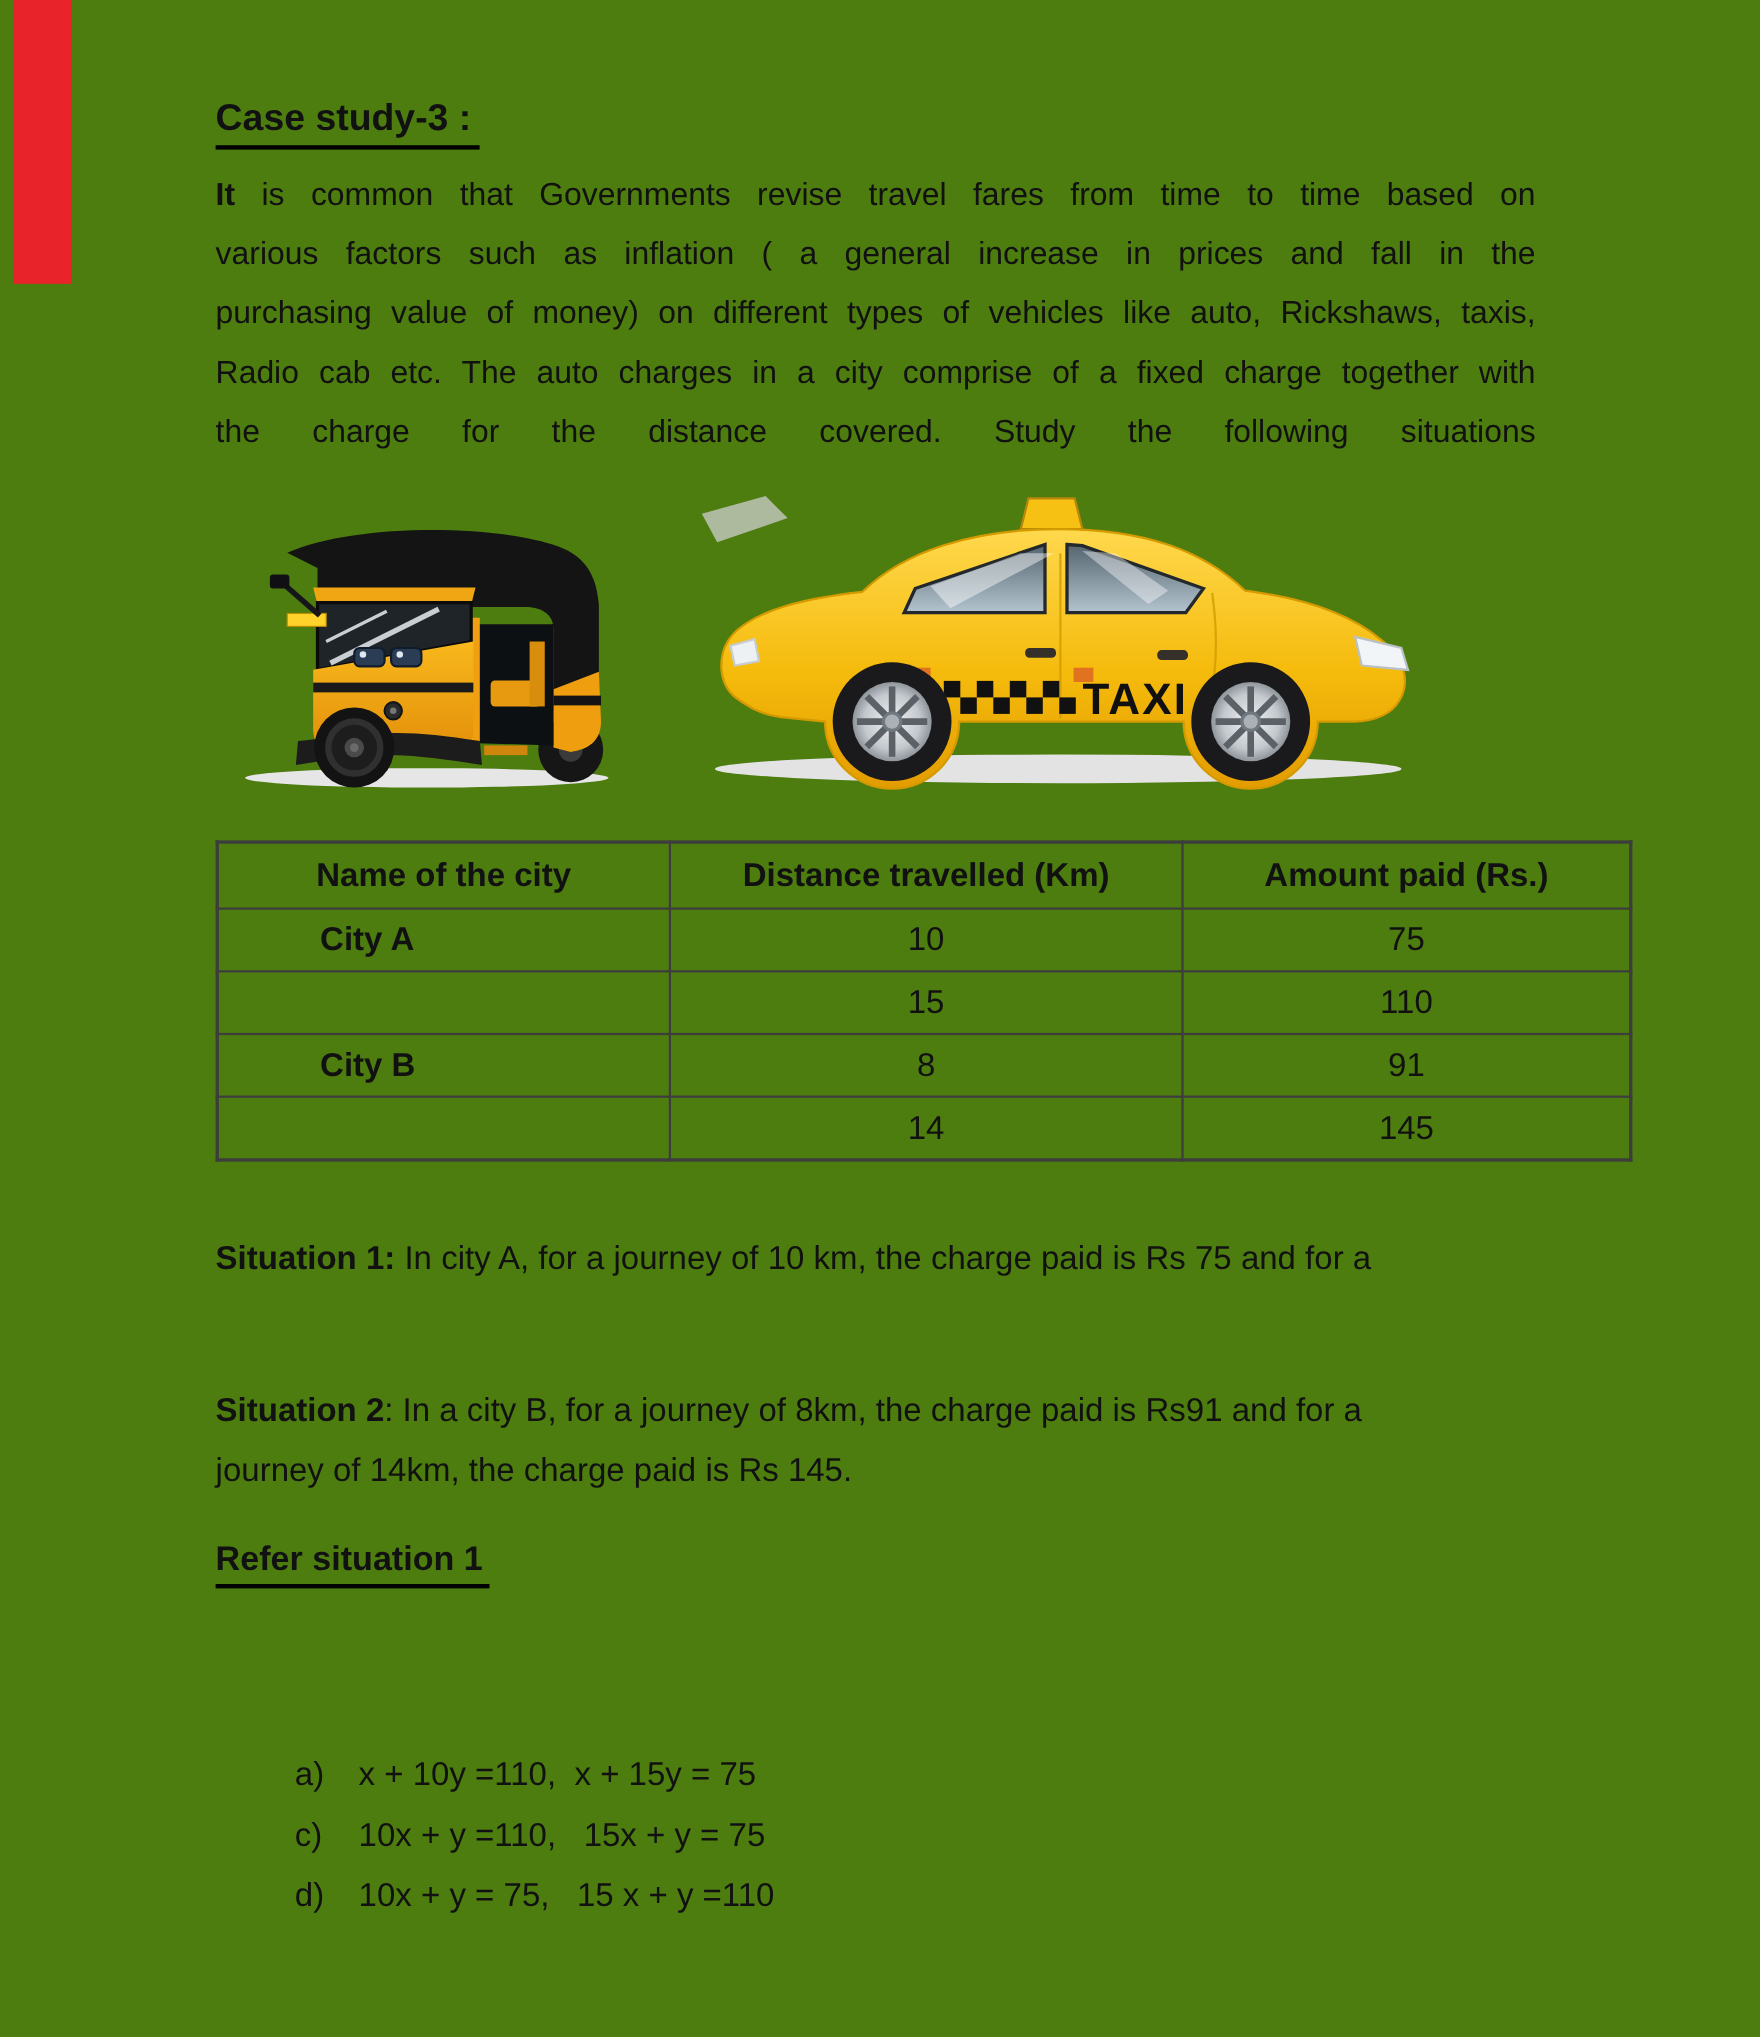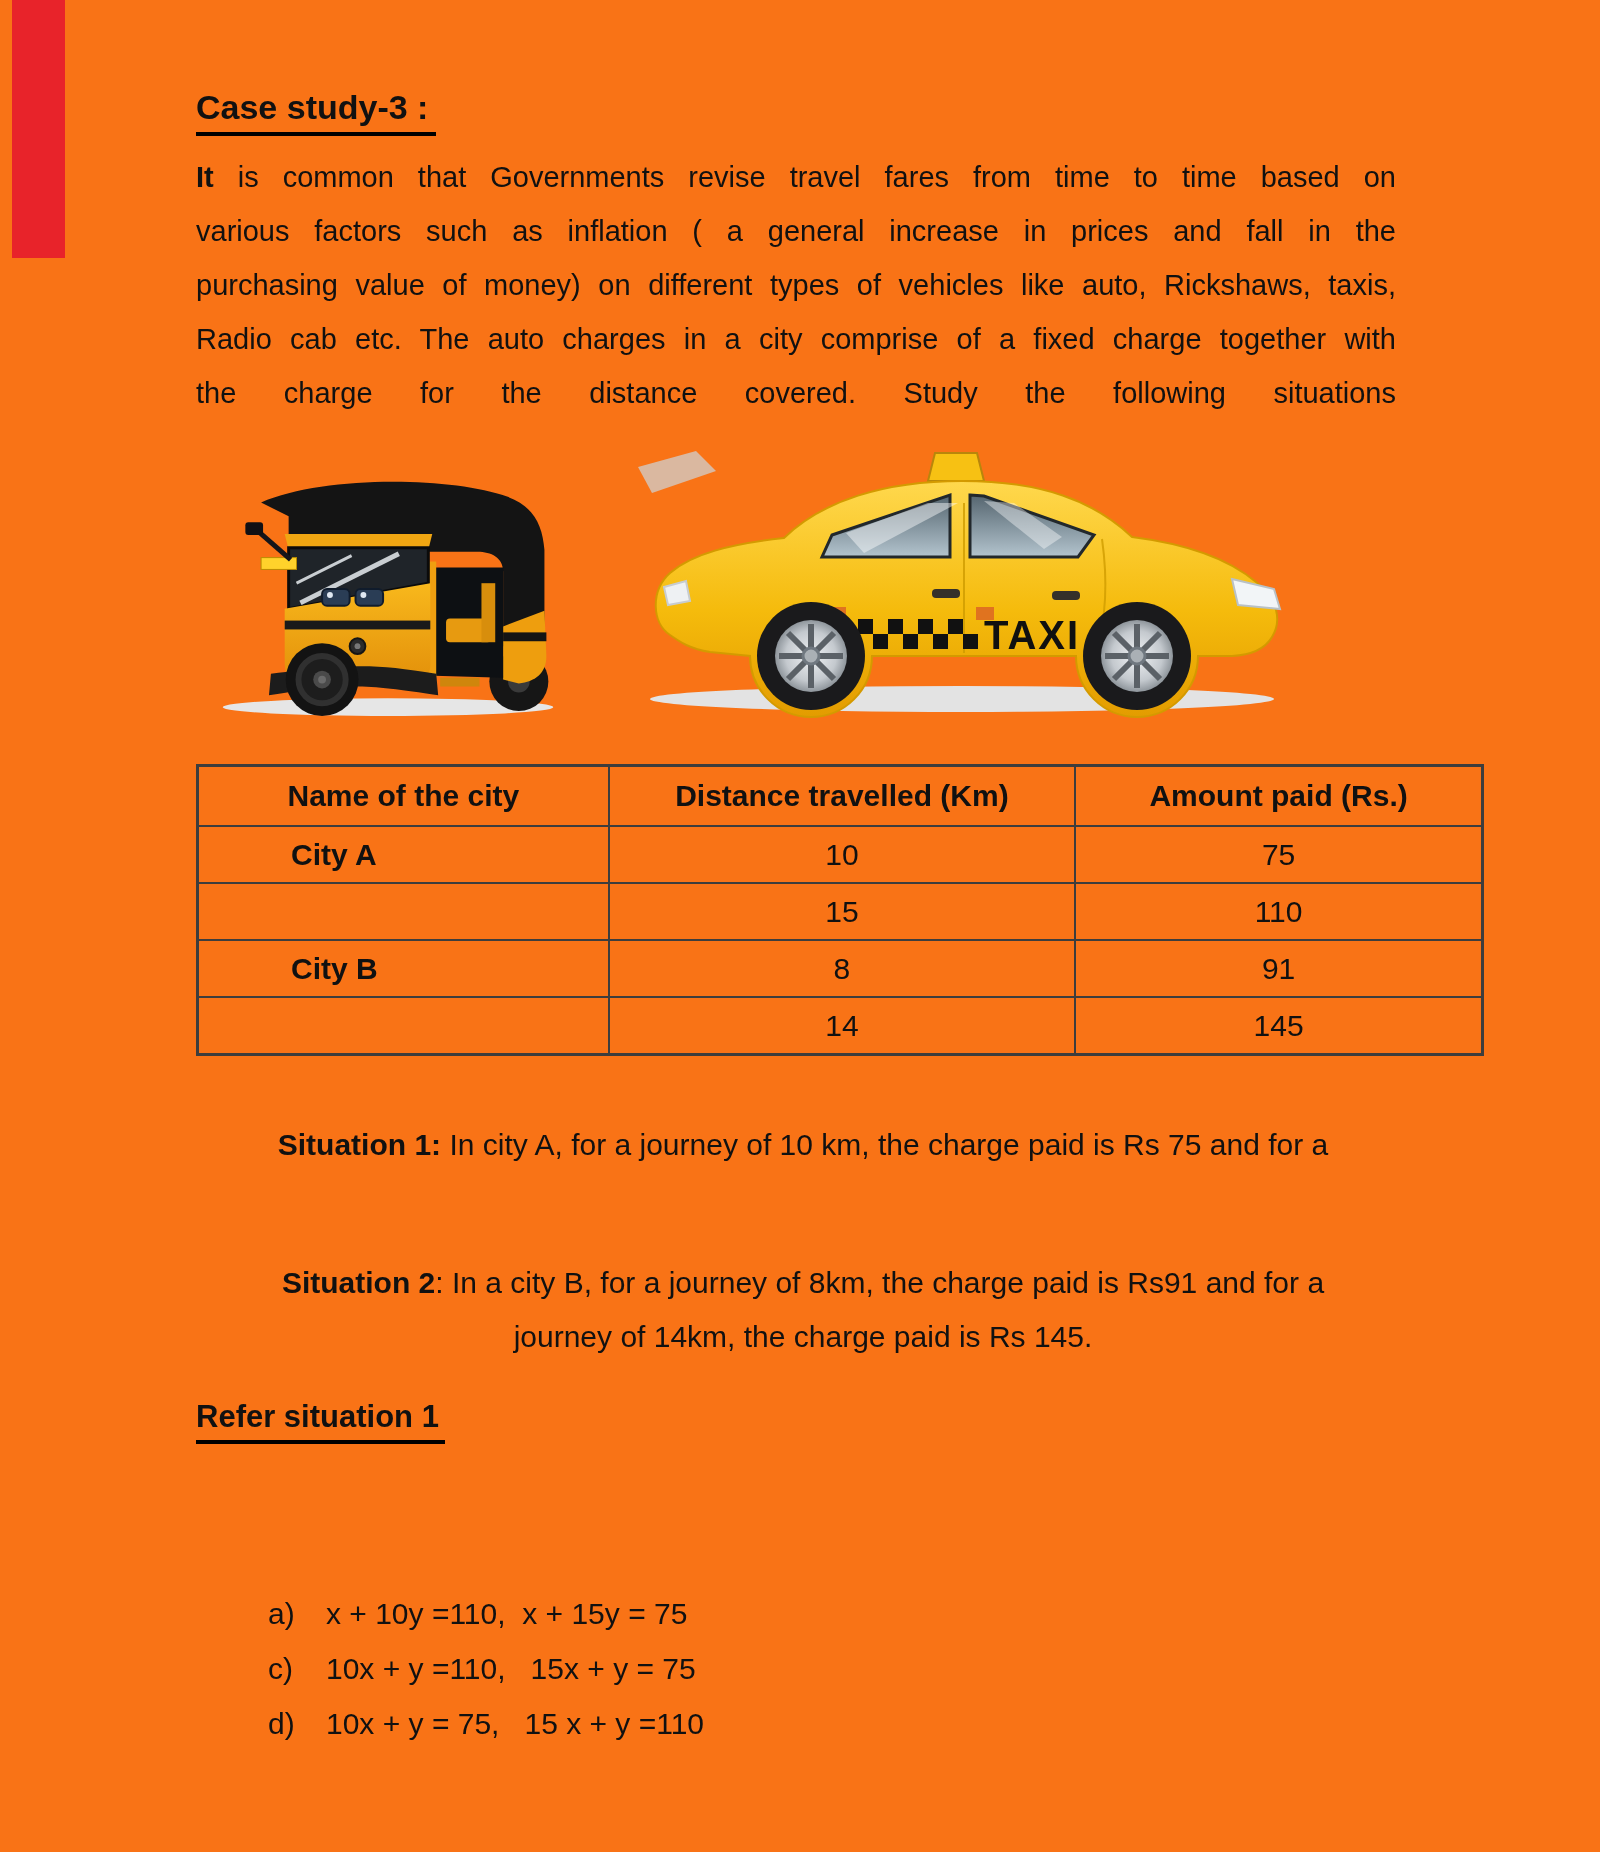--- a/index.html
+++ b/index.html
@@ -1,34 +1,34 @@
 <!DOCTYPE html>
 <html><head>
 <meta charset="utf-8">
 <style>
   html,body{margin:0;padding:0;background:#ffffff;}
   .page{
-    position:relative;width:1600px;height:1852px;background:#f97316;
+    position:relative;width:1600px;height:1852px;background:#4d7c0f;
     font-family:"Liberation Sans","DejaVu Sans",sans-serif;color:#111;overflow:hidden;
   }
   .red-bar{position:absolute;left:12px;top:0;width:53px;height:258px;background:#e8232a;}
   .title{position:absolute;left:196px;top:86px;font-size:34px;line-height:42px;font-weight:700;}
   .title .u{display:inline-block;border-bottom:4px solid #000;padding:0 8px 4px 0;}
   .intro{position:absolute;left:196px;top:150px;width:1200px;font-size:29px;line-height:54px;}
   .jline{text-align:justify;text-align-last:justify;}
   .vehicles{position:absolute;left:196px;top:438px;width:1200px;height:292px;}
   .auto-img{position:absolute;left:10px;top:34px;width:364px;height:246px;}
   .taxi-img{position:absolute;left:436px;top:2px;width:660px;height:280px;}
   .fare-table{position:absolute;left:196px;top:764px;width:1288px;border-collapse:collapse;}
   .fare-table,.fare-table th,.fare-table td{border:2px solid #3d3d3d;}
   .fare-table{border-width:3px;}
   .fare-table th{height:58px;font-size:30px;font-weight:700;text-align:center;vertical-align:middle;padding:0;}
   .fare-table td{height:55px;font-size:30px;text-align:center;vertical-align:middle;padding:0;}
   .fare-table td.city{text-align:left;padding-left:92px;font-weight:700;}
-  .situation{position:absolute;left:196px;width:1214px;font-size:30px;line-height:54px;text-align:center;}
+  .situation{position:absolute;left:196px;width:1214px;font-size:30px;line-height:54px;}
   .s1{top:1118px;}
   .s2{top:1256px;}
   .situation b{font-weight:700;}
   .refer{position:absolute;left:196px;top:1398px;font-size:31px;line-height:38px;font-weight:700;}
   .refer .u{display:inline-block;border-bottom:4px solid #000;padding:0 6px 4px 0;}
   .question{position:absolute;left:242px;top:1478px;width:1180px;font-size:30px;line-height:55px;}
   .q-num{font-weight:700;display:inline-block;width:48px;}
   .q-line2{padding-left:48px;}
   .options{position:absolute;left:268px;top:1586px;font-size:30px;line-height:55px;}
   .opt-label{display:inline-block;width:58px;}

